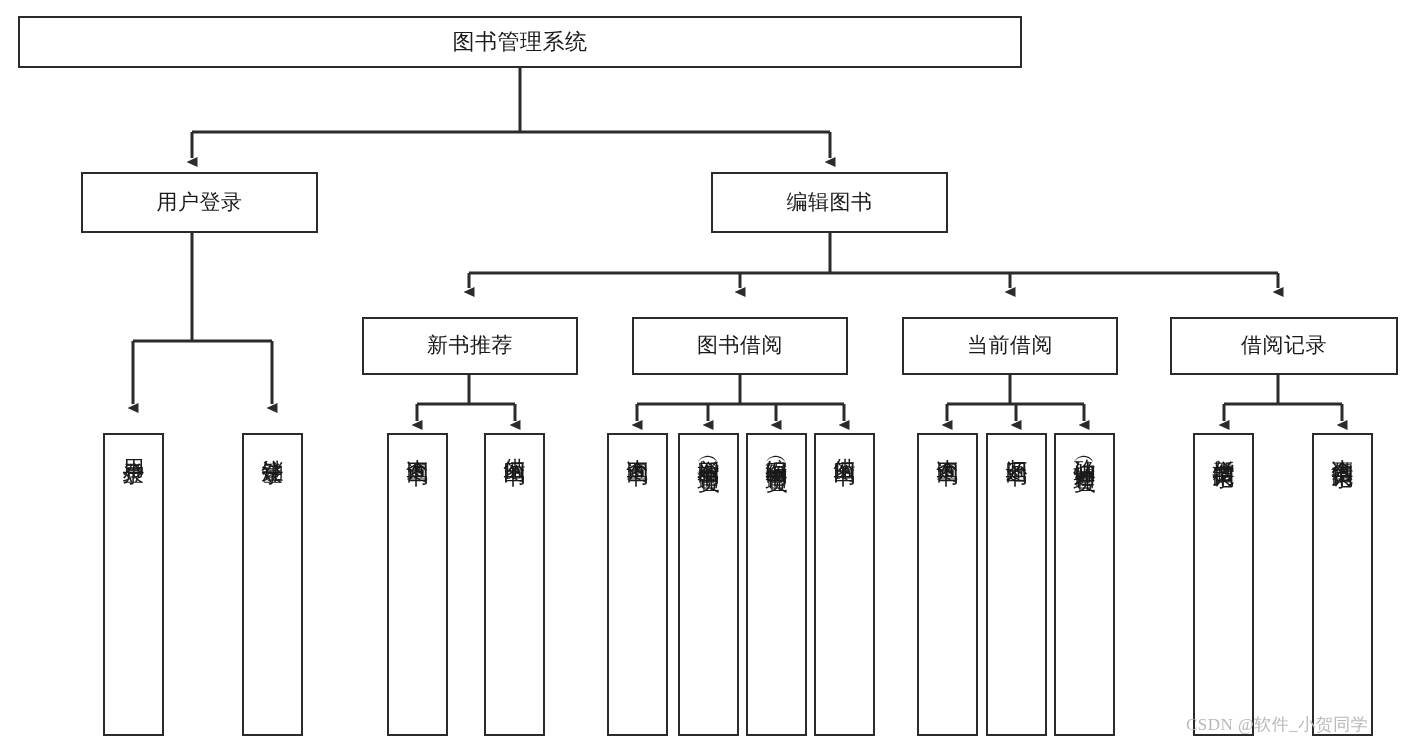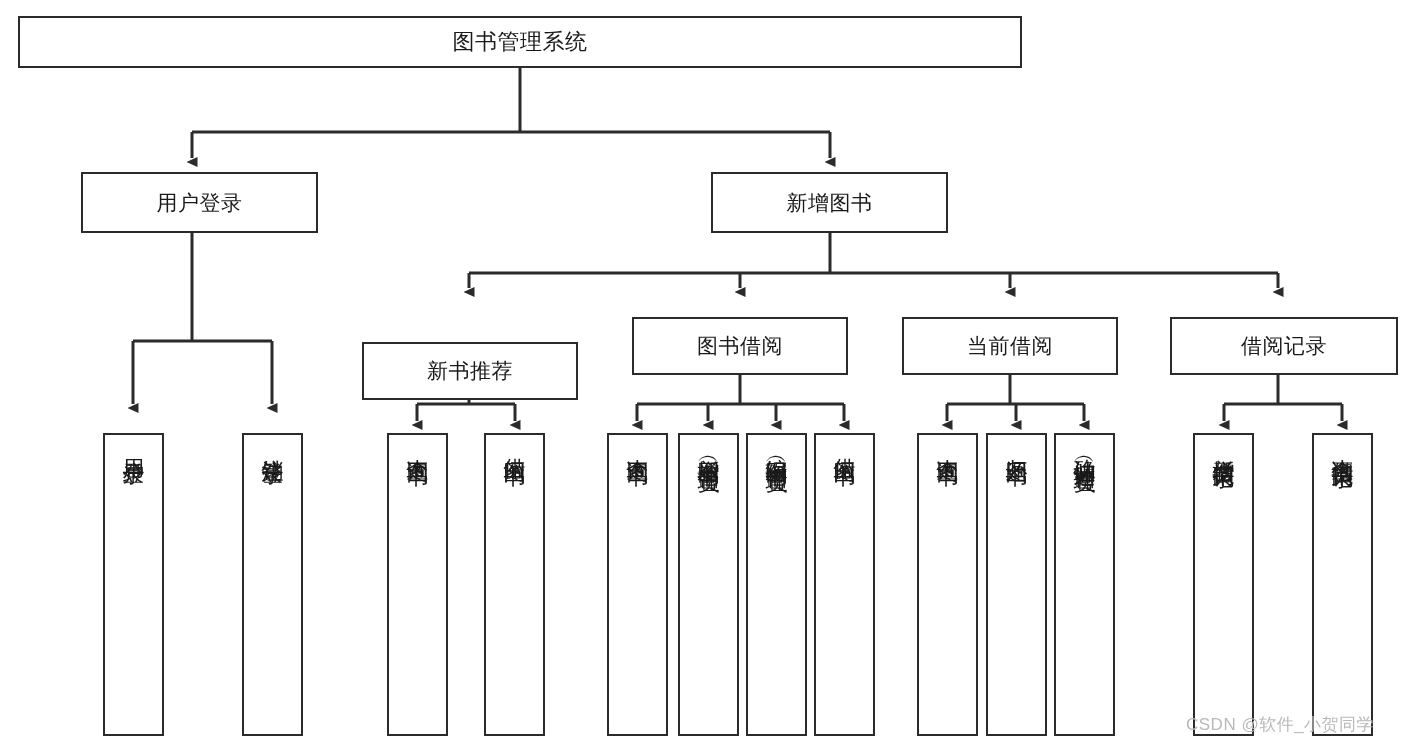--- a/index.html
+++ b/index.html
@@ -9,20 +9,21 @@
   }
   body {
     font-family: "Liberation Sans", "DejaVu Sans", sans-serif;
   }
   #canvas {
     position: relative;
     width: 1405px;
     height: 747px;
     background: #ffffff;
     overflow: hidden;
+    font-family: Liberation Serif, serif;
   }
   svg.connectors {
     position: absolute;
     left: 0;
     top: 0;
     width: 1405px;
     height: 747px;
     pointer-events: none;
   }
   .node {
@@ -126,24 +127,24 @@
   </svg>
 
   <div class="node horiz root" style="left:18px; top:16px; width:1004px; height:52px;">
     <span class="label">图书管理系统</span>
   </div>
 
   <div class="node horiz" style="left:81px; top:172px; width:237px; height:61px;">
     <span class="label">用户登录</span>
   </div>
   <div class="node horiz" style="left:711px; top:172px; width:237px; height:61px;">
-    <span class="label">新增图书</span>
-  </div>
-
-  <div class="node horiz" style="left:362px; top:317px; width:216px; height:58px;margin-top:25px;">
+    <span class="label">编辑图书</span>
+  </div>
+
+  <div class="node horiz" style="left:362px; top:317px; width:216px; height:58px;">
     <span class="label">新书推荐</span>
   </div>
   <div class="node horiz" style="left:632px; top:317px; width:216px; height:58px;">
     <span class="label">图书借阅</span>
   </div>
   <div class="node horiz" style="left:902px; top:317px; width:216px; height:58px;">
     <span class="label">当前借阅</span>
   </div>
   <div class="node horiz" style="left:1170px; top:317px; width:228px; height:58px;">
     <span class="label">借阅记录</span>

